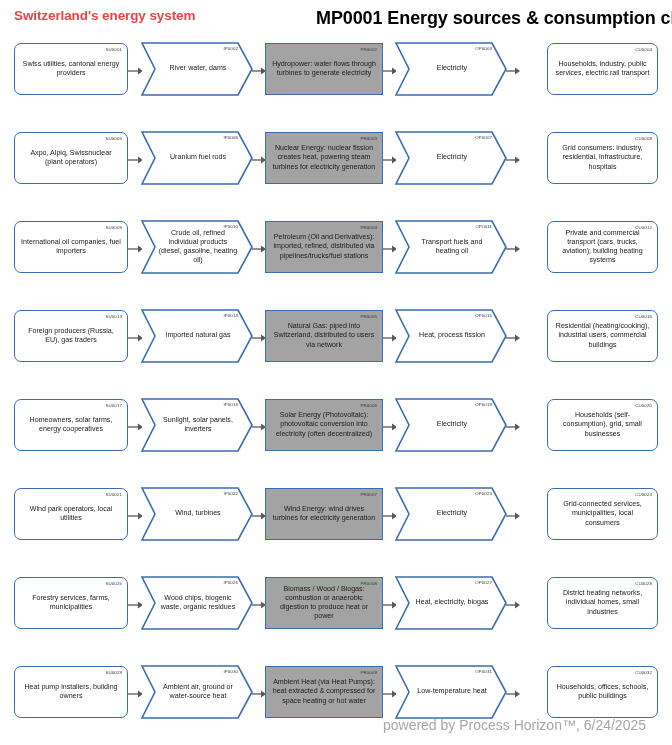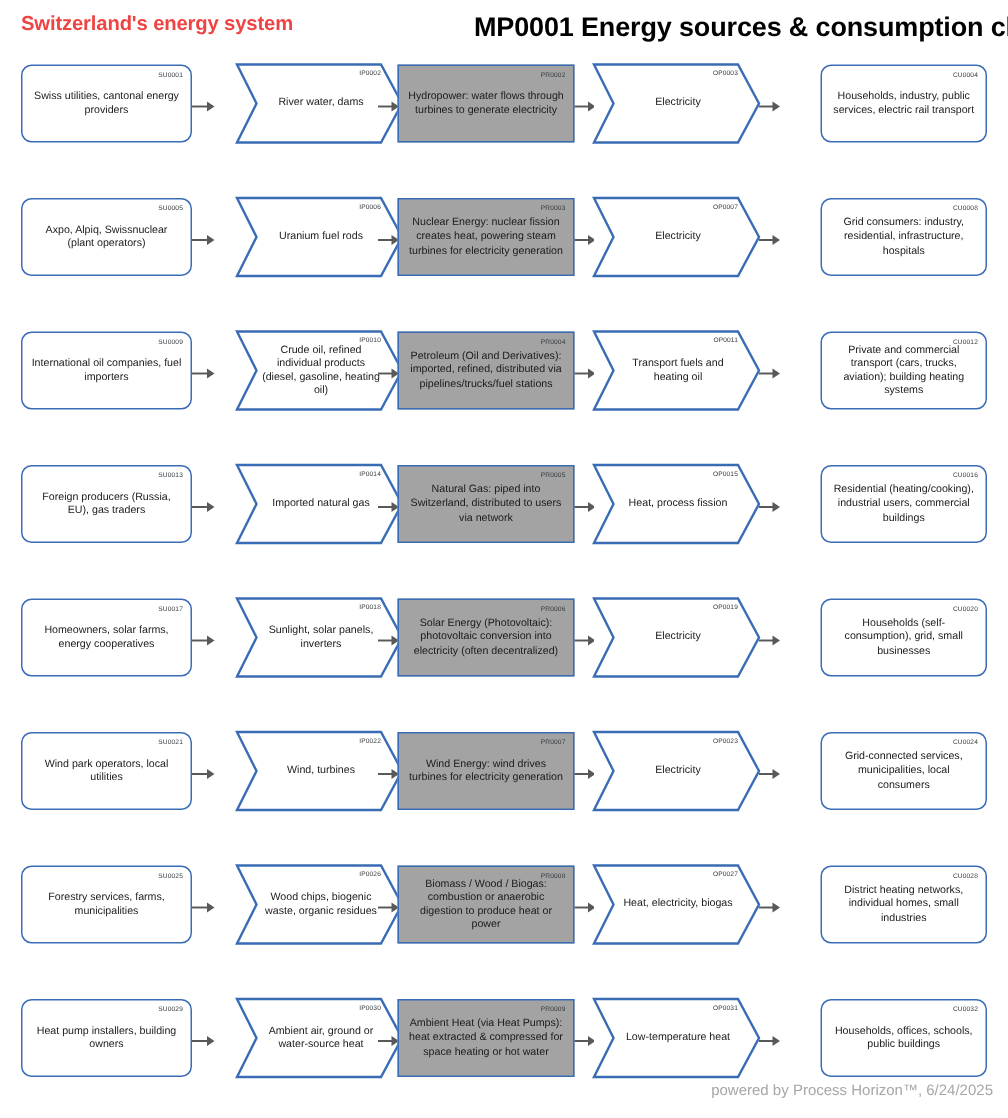--- a/index.html
+++ b/index.html
@@ -123,43 +123,43 @@
     z-index: 2;
     padding: 0 14px 0 16px;
   }
   .chevron .node-id {
     z-index: 3;
     right: 14px;
   }
 
   
   .col-su { left: 14px;  width: 114px; }
-  .col-ip { left: 158px; width: 110px; }
+  .col-ip { left: 142px; width: 110px; }
   .col-pr { left: 265px; width: 118px; }
   .col-op { left: 396px; width: 110px; }
   .col-cu { left: 519px; width: 139px; padding-left: 28px; }
 
   
   .conn {
     position: absolute;
     top: 33px;
     height: 8px;
   }
   .conn svg { display: block; overflow: visible; }
   .conn-1 { left: 128px; width: 15px; }
   .conn-2 { left: 252px; width: 14px; }
   .conn-3 { left: 383px; width: 14px; }
   .conn-4 { left: 506px; width: 14px; }
 
   
   .footer {
     position: absolute;
-    right: 10px;
+    right: 26px;
     bottom: 12px;
-    font-size: 10px;
+    font-size: 14px;
     color: #a6a6a6;
     white-space: nowrap;
   }
 </style>
 </head>
 <body>
 
 <div class="header">
   <div class="title-left">Switzerland's energy system</div>
   <div class="title-right">MP0001 Energy sources &amp; consumption channels</div>

